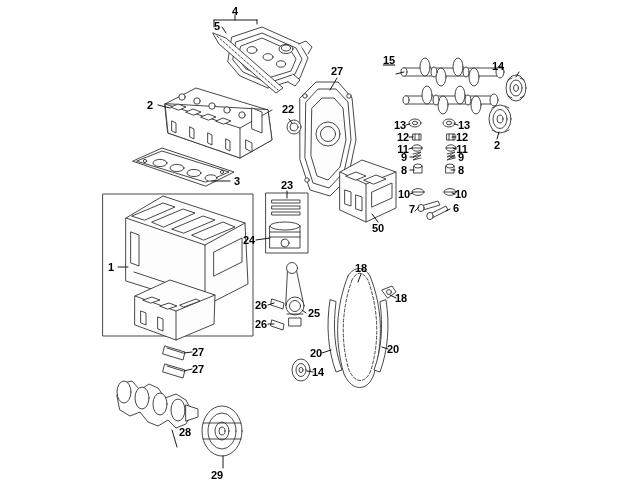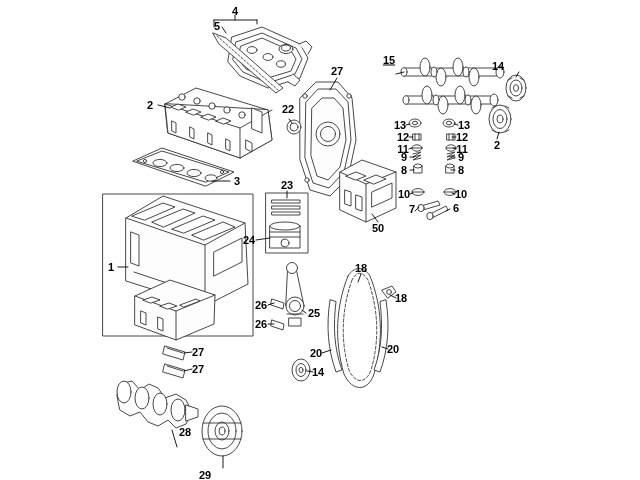--- a/index.html
+++ b/index.html
@@ -393,16 +393,16 @@
   <div class="callout" style="left:337px; top:71px;">27</div>
   <div class="callout" style="left:288px; top:109px;">22</div>
   <div class="callout" style="left:287px; top:185px;">23</div>
   <div class="callout" style="left:249px; top:240px;">24</div>
   <div class="callout" style="left:310px; top:313px;padding-left:8px;">25</div>
   <div class="callout" style="left:261px; top:305px;">26</div>
   <div class="callout" style="left:261px; top:324px;">26</div>
   <div class="callout" style="left:198px; top:352px;">27</div>
   <div class="callout" style="left:198px; top:369px;">27</div>
   <div class="callout" style="left:177px; top:432px;margin-left:8px;">28</div>
-  <div class="callout" style="left:205px; top:475px;text-align:right;">29</div>
+  <div class="callout" style="left:217px; top:475px;text-align:right;">29</div>
   <div class="callout" style="left:378px; top:228px;">50</div>
 
 </div>
 
 </body></html>

